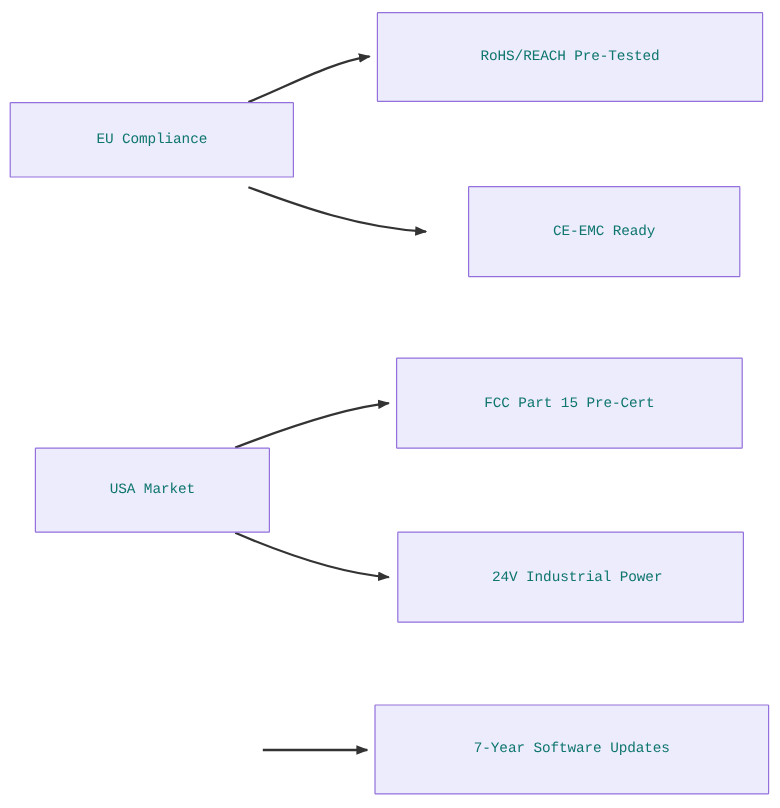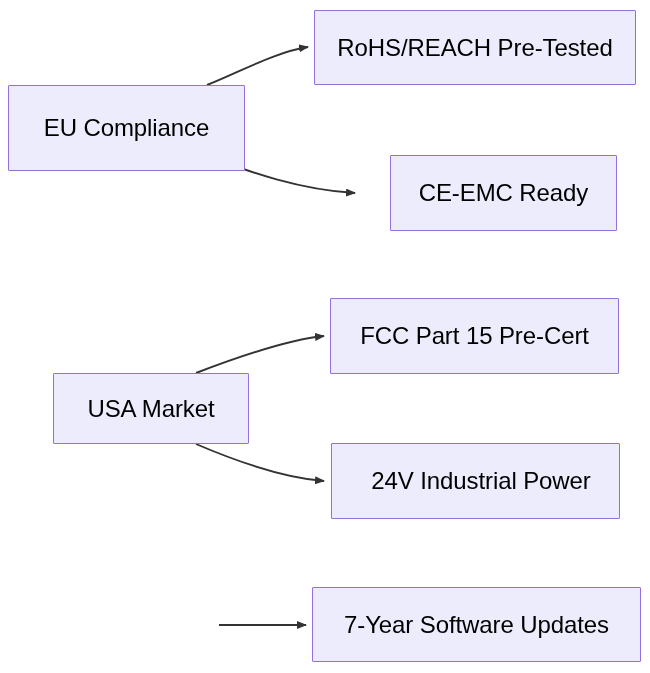--- a/index.html
+++ b/index.html
@@ -31,34 +31,34 @@
     box-sizing: border-box;
     background: #ececfd;
     border: 1.4px solid #9370db;
     border-radius: 1px;
     display: flex;
     align-items: center;
     justify-content: center;
     text-align: center;
   }
   .node-label {
-    font-family: Liberation Sans, sans-serif;
-    font-size: 24px;
+    font-family: Liberation Mono, monospace;
+    font-size: 12px;
     line-height: 1.25;
-    color: #000000;
+    color: #0f766e;
     letter-spacing: -0.1px;
     white-space: nowrap;
     padding: 0 8px;
   }
   
-  #node-eu-compliance   { left: 8px;   top: 85px;  width: 237px; height: 86px; }
+  #node-eu-compliance   { left: 8px;   top: 85px;  width: 237px; height: 63px; }
   #node-rohs-reach      { left: 314px; top: 10px;  width: 322px; height: 75px; }
   #node-ce-emc          { left: 362px; top: 155px; width: 227px; height: 76px; margin-left: 28px; }
   
-  #node-usa-market      { left: 29px;  top: 373px; width: 196px; height: 71px; margin-left: 24px; }
+  #node-usa-market      { left: 29px;  top: 373px; width: 196px; height: 71px; }
   #node-fcc-part15      { left: 330px; top: 298px; width: 289px; height: 76px; }
   #node-24v-power       { left: 331px; top: 443px; width: 289px; height: 76px; padding-left: 11px; }
   
   #node-value-add       { left: 36px;  top: 588px; width: 183px; height: 74px; }
   #node-software-updates{ left: 312px; top: 587px; width: 329px; height: 75px; }
 </style>
 </head>
 <body>
 
 <div id="diagram">

